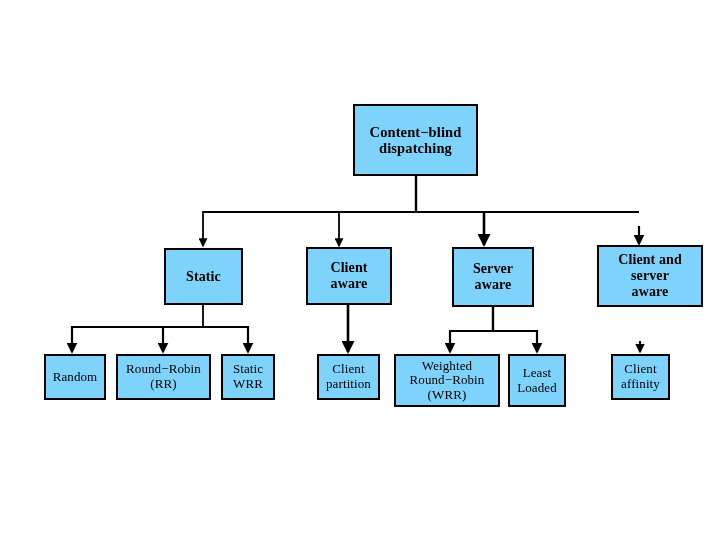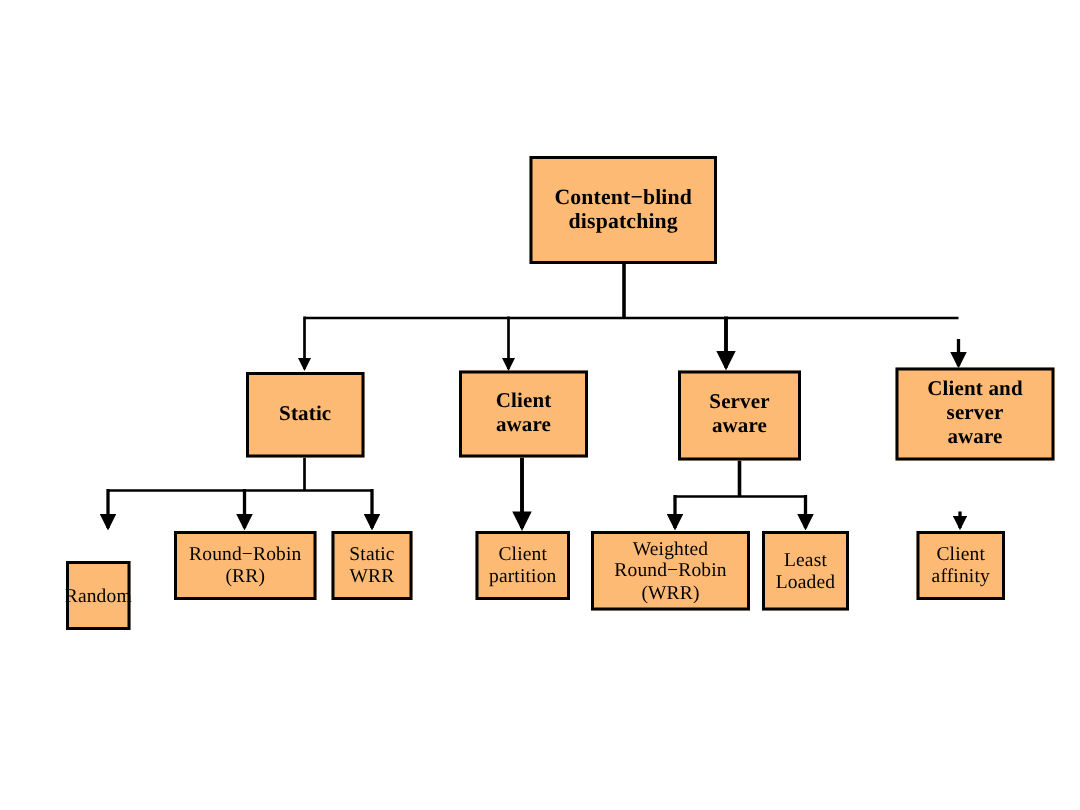--- a/index.html
+++ b/index.html
@@ -19,21 +19,21 @@
     position: absolute;
     left: 0;
     top: 0;
     width: 720px;
     height: 540px;
   }
   .node {
     position: absolute;
     box-sizing: border-box;
     border: 2px solid #000000;
-    background: #fdba74;
+    background: #7dd3fc;
     display: flex;
     align-items: center;
     justify-content: center;
     text-align: center;
     line-height: 1.12;
     white-space: pre;
   }
   .node.root {
     font-weight: bold;
     font-size: 14.5px;
@@ -157,21 +157,21 @@
     <span class="txt">Server
 aware</span>
   </div>
 
   <div class="node level2" style="left:597px; top:245px; width:106px; height:62px;">
     <span class="txt">Client and
 server
 aware</span>
   </div>
 
-  <div class="node leaf" style="left:44px; top:374px; width:43px; height:46px;">
+  <div class="node leaf" style="left:44px; top:354px; width:62px; height:46px;">
     <span class="txt">Random</span>
   </div>
 
   <div class="node leaf" style="left:116px; top:354px; width:95px; height:46px;">
     <span class="txt">Round−Robin
 (RR)</span>
   </div>
 
   <div class="node leaf" style="left:221px; top:354px; width:54px; height:46px;">
     <span class="txt">Static

